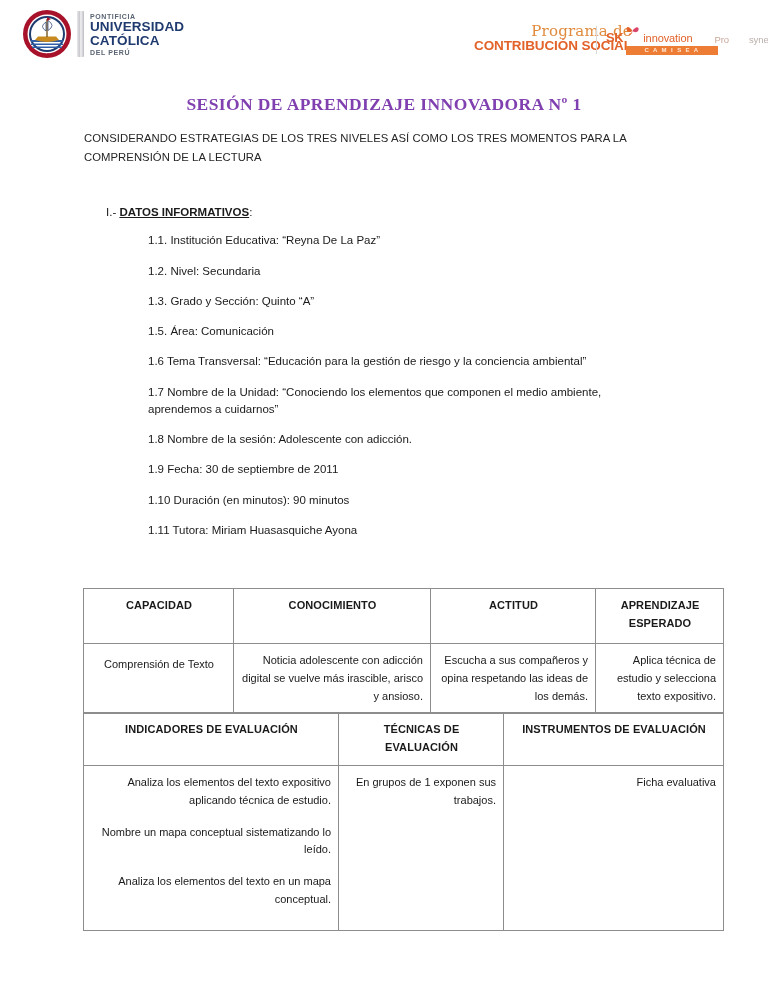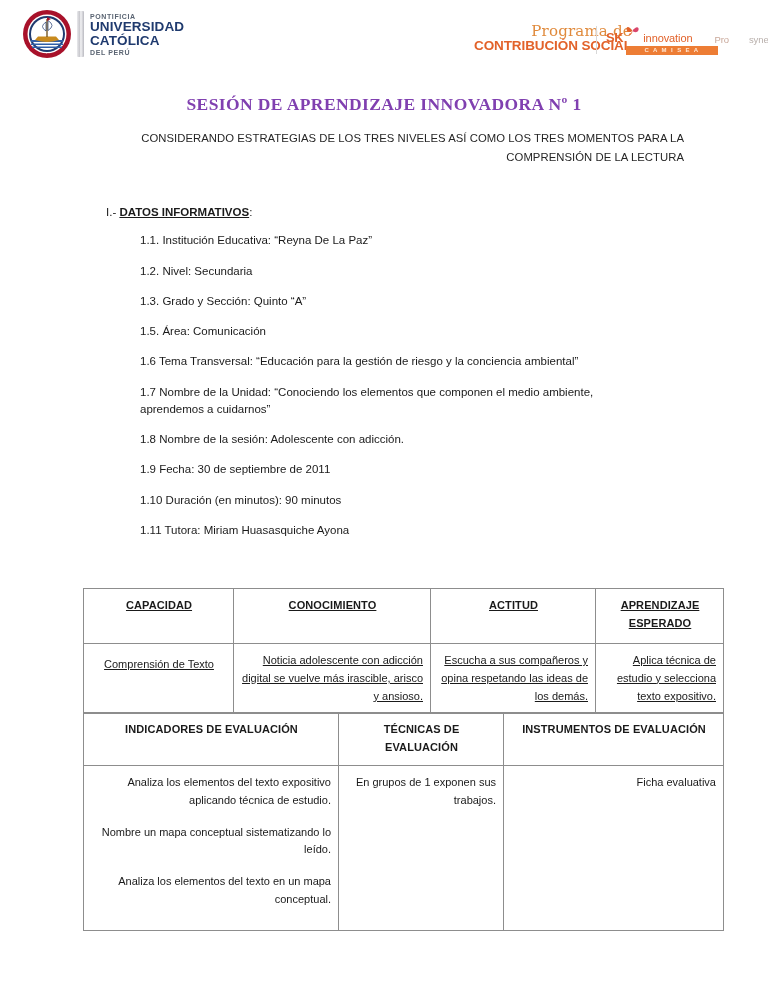--- a/index.html
+++ b/index.html
@@ -179,21 +179,21 @@
     font-family: "Liberation Serif", serif;
     font-weight: 700;
     font-size: 17.5px;
     color: #8040b0;
     text-align: center;
     letter-spacing: .4px;
     margin: 22px 0 0 0;
     padding: 0;
   }
   .doc-subtitle {
-    text-align: right;
+    text-align: left;
     font-size: 11.3px;
     color: #262626;
     line-height: 1.65;
     margin: 14px auto 0 auto;
     width: 600px;
     letter-spacing: .05px;
   }
 
   
   .section {
@@ -205,21 +205,21 @@
     font-size: 11.5px;
     color: #1a1a1a;
     margin: 0 0 14px 0;
   }
   .section-heading .hl-strong {
     font-weight: 700;
     text-decoration: underline;
   }
   .info-list {
     list-style: none;
-    margin: 4px;
+    margin: 12px;
     padding: 0 0 0 30px;
   }
   .info-list li {
     font-size: 11.5px;
     line-height: 1.5;
     color: #1a1a1a;
     margin-bottom: 13px;
     max-width: 520px;
   }
 
@@ -244,21 +244,21 @@
     vertical-align: top;
     letter-spacing: .1px;
   }
 
   .table1-wrap {
     position: absolute;
     left: 83px;
     top: 588px;
     width: 640px;
   }
-  .table1 { width: 640px; text-decoration: underline; }
+  .table1 { width: 640px; }
   .table1 th { height: 38px; }
   .table1 .c1 { width: 150px; }
   .table1 .c2 { width: 197px; }
   .table1 .c3 { width: 165px; }
   .table1 .c4 { width: 128px; }
   .table1 td.center-cell {
     text-align: center;
     line-height: 2.35;
   }
 

